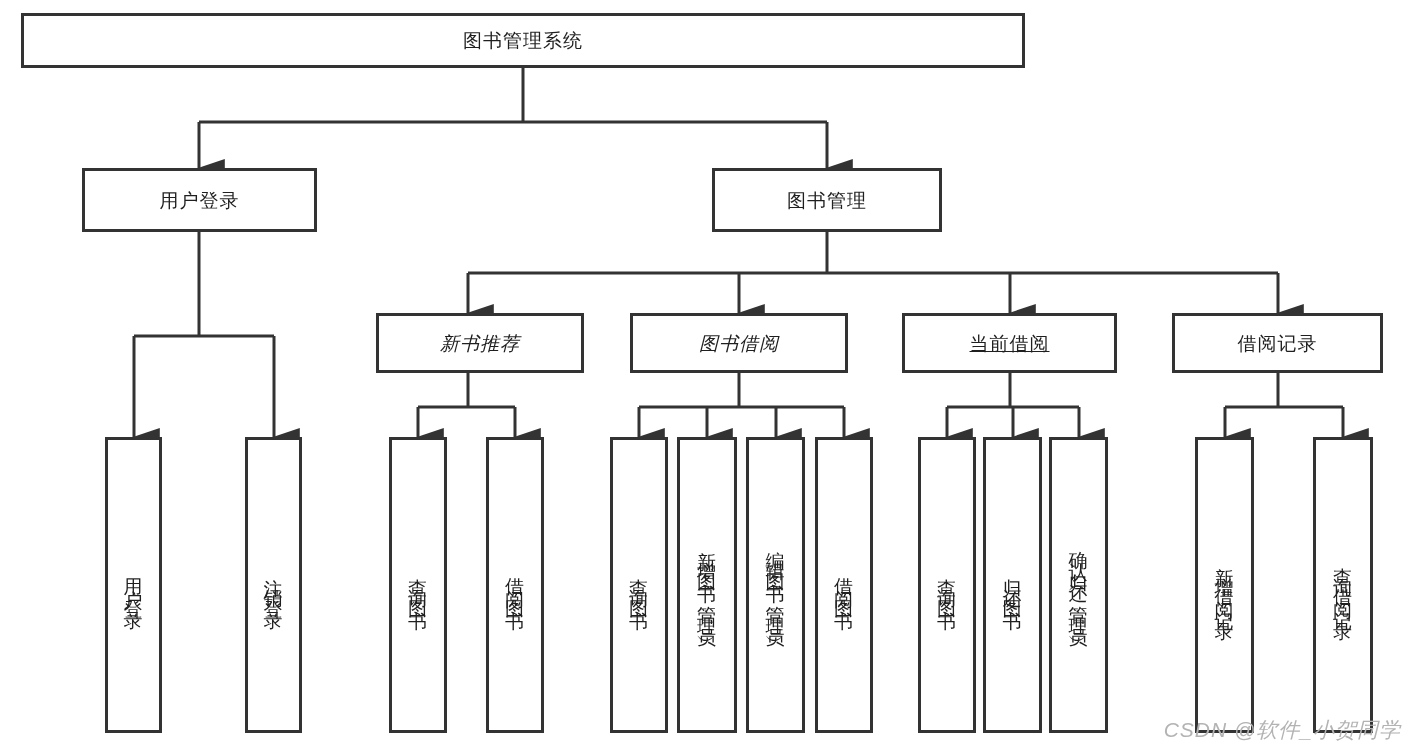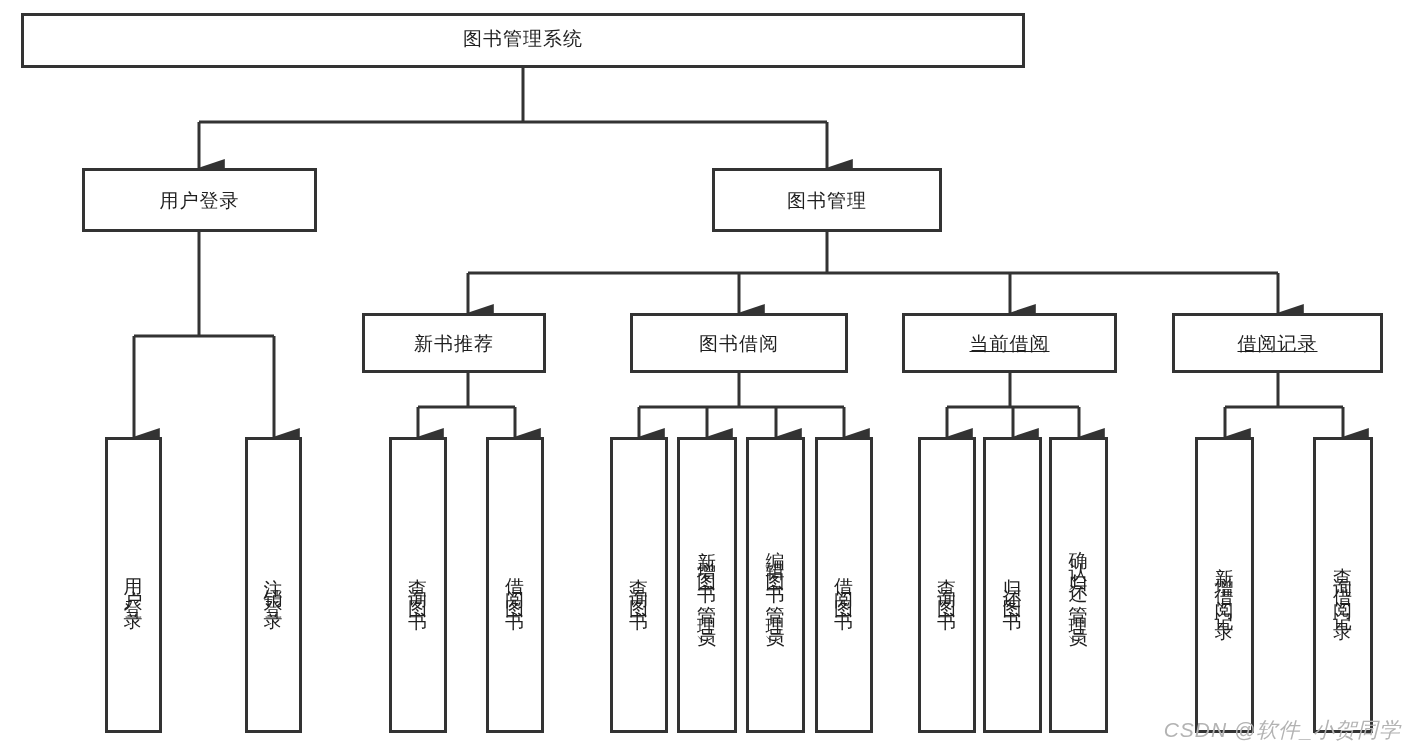--- a/index.html
+++ b/index.html
@@ -101,29 +101,29 @@
       <path d="M776,407 V437" marker-end="url(#arr)"></path>
       <path d="M844,407 V437" marker-end="url(#arr)"></path>
       <path d="M947,407 V437" marker-end="url(#arr)"></path>
       <path d="M1013,407 V437" marker-end="url(#arr)"></path>
       <path d="M1079,407 V437" marker-end="url(#arr)"></path>
       <path d="M1225,407 V437" marker-end="url(#arr)"></path>
       <path d="M1343,407 V437" marker-end="url(#arr)"></path>
     </g>
   </svg>
 
-  <div class="box h" style="left:21px; top:13px; width:1004px; height:55px;font-family:Liberation Mono, monospace;">图书管理系统</div>
+  <div class="box h" style="left:21px; top:13px; width:1004px; height:55px;">图书管理系统</div>
 
   <div class="box h" style="left:82px; top:168px; width:235px; height:64px;">用户登录</div>
   <div class="box h" style="left:712px; top:168px; width:230px; height:64px;">图书管理</div>
 
-  <div class="box h" style="left:362px; top:313px; width:184px; height:60px;">新书推荐</div>
-  <div class="box h" style="left:630px; top:313px; width:218px; height:60px;">图书借阅</div>
+  <div class="box h" style="left:376px; top:313px; width:208px; height:60px;font-style:italic;">新书推荐</div>
+  <div class="box h" style="left:630px; top:313px; width:218px; height:60px;font-style:italic;">图书借阅</div>
   <div class="box h" style="left:902px; top:313px; width:215px; height:60px;text-decoration:underline;">当前借阅</div>
-  <div class="box h" style="left:1172px; top:313px; width:211px; height:60px;text-decoration:underline;">借阅记录</div>
+  <div class="box h" style="left:1172px; top:313px; width:211px; height:60px;">借阅记录</div>
 
   <div class="box v" style="left:105px; width:57px;">用户登录</div>
   <div class="box v" style="left:245px; width:57px;">注销登录</div>
 
   <div class="box v" style="left:389px; width:58px;">查询图书</div>
   <div class="box v" style="left:486px; width:58px;">借阅图书</div>
 
   <div class="box v" style="left:610px; width:58px;">查询图书</div>
   <div class="box v" style="left:677px; width:60px;">新增图书（管理员）</div>
   <div class="box v" style="left:746px; width:59px;">编辑图书（管理员）</div>

